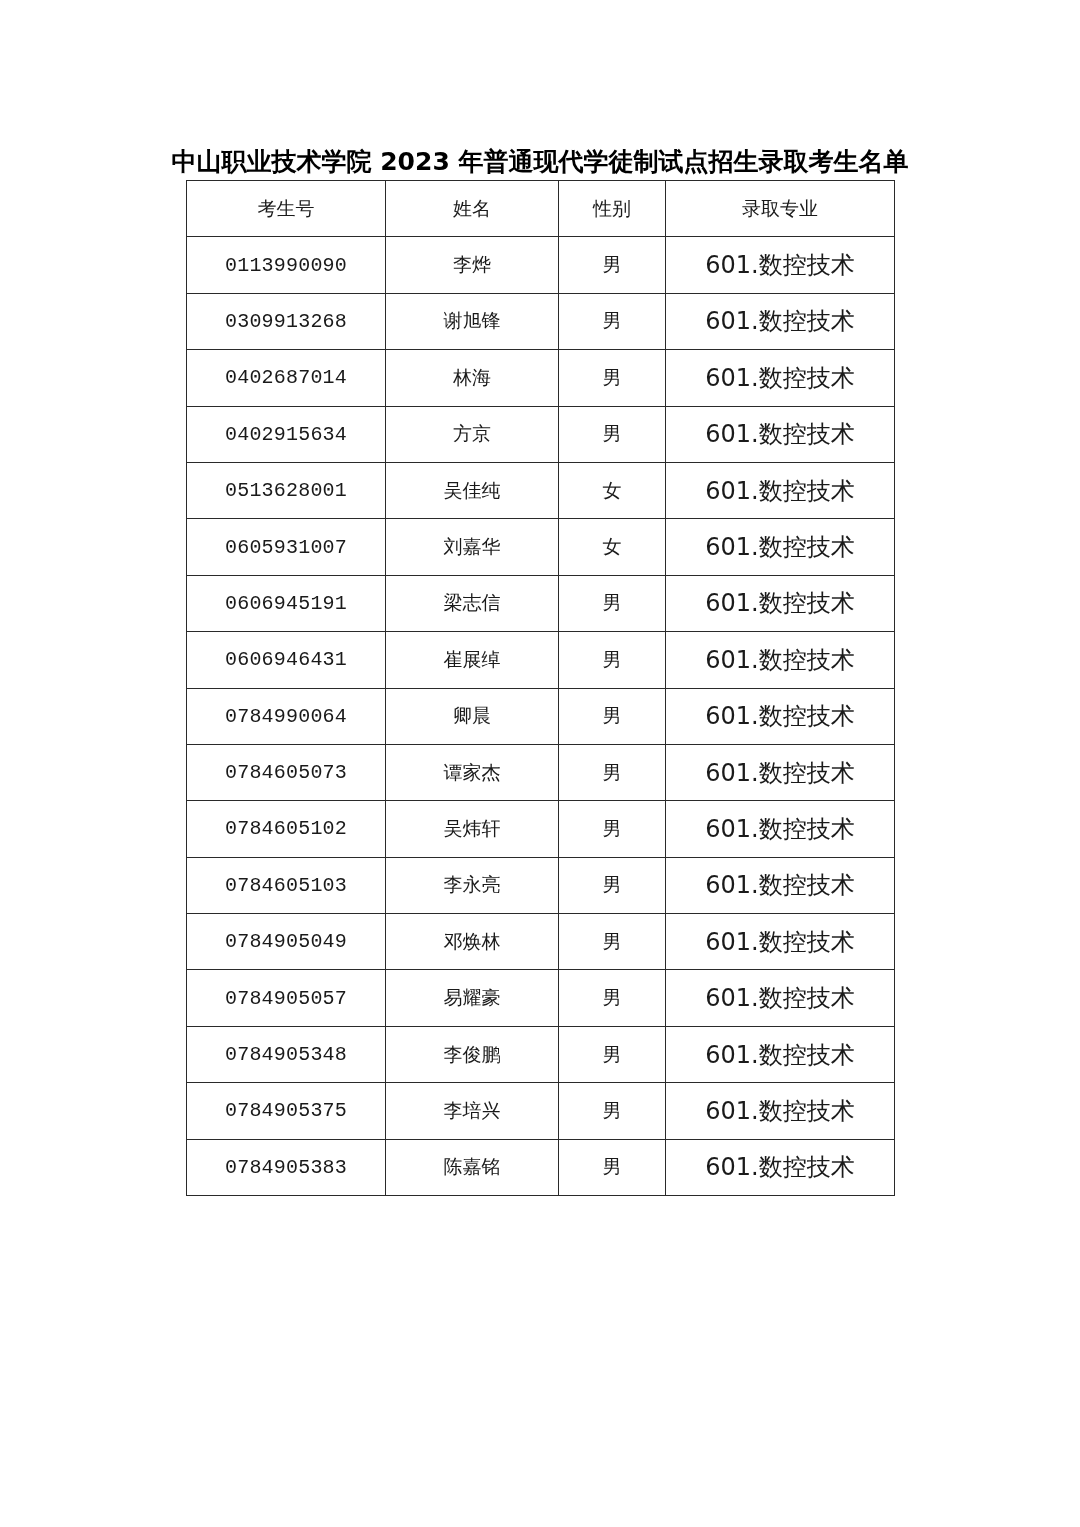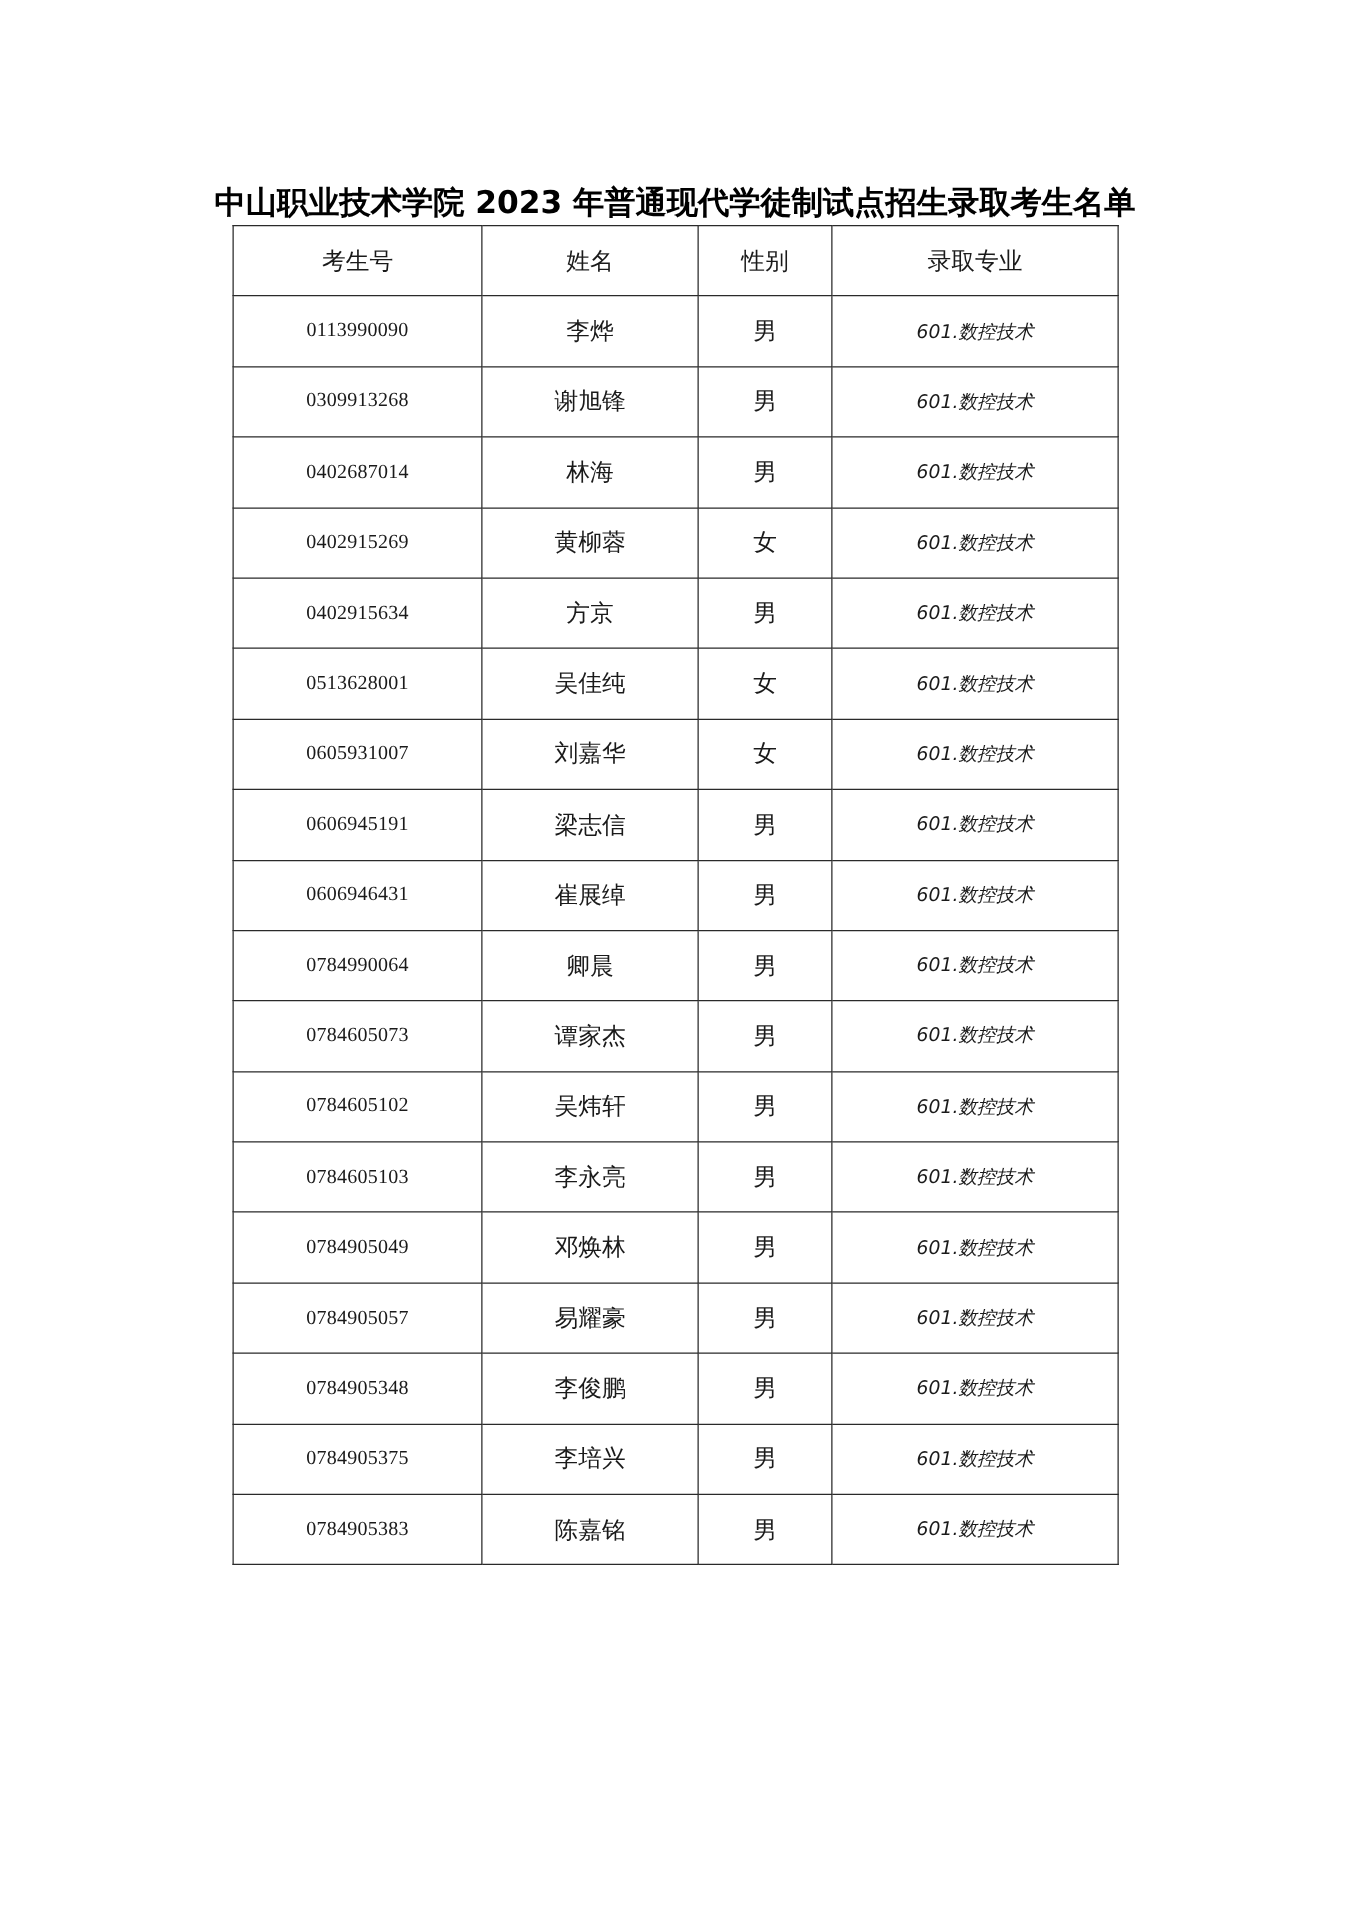--- a/index.html
+++ b/index.html
@@ -39,28 +39,27 @@
       border: 1.3px solid #2a2a2a;
       text-align: center;
       vertical-align: middle;
       font-size: 19px;
       font-weight: normal;
       height: 55.4px;
       padding: 0;
       color: #1a1a1a;
     }
     table.roster td.id-cell {
-      font-family: Liberation Serif, serif;
-      font-size: 16px;
+      font-family: Liberation Mono, monospace;
+      font-size: 20px;
       letter-spacing: 0.2px;
       margin-left: 18px;
     }
     table.roster td.major-cell {
-      font-size: 15px;
-      font-style: italic;
+      font-size: 24px;
     }
     col.c1 { width: 199px; }
     col.c2 { width: 173px; }
     col.c3 { width: 107px; }
     col.c4 { width: 229px; }
   </style>
 </head>
 <body>
 
 <div class="page-title">中山职业技术学院 2023 年普通现代学徒制试点招生录取考生名单</div>
@@ -90,26 +89,20 @@
     <tr>
       <td class="id-cell">0309913268</td>
       <td>谢旭锋</td>
       <td>男</td>
       <td class="major-cell">601.数控技术</td>
     </tr>
     <tr>
       <td class="id-cell">0402687014</td>
       <td>林海</td>
       <td>男</td>
-      <td class="major-cell">601.数控技术</td>
-    </tr>
-    <tr>
-      <td class="id-cell">0402915269</td>
-      <td>黄柳蓉</td>
-      <td>女</td>
       <td class="major-cell">601.数控技术</td>
     </tr>
     <tr>
       <td class="id-cell">0402915634</td>
       <td>方京</td>
       <td>男</td>
       <td class="major-cell">601.数控技术</td>
     </tr>
     <tr>
       <td class="id-cell">0513628001</td>

